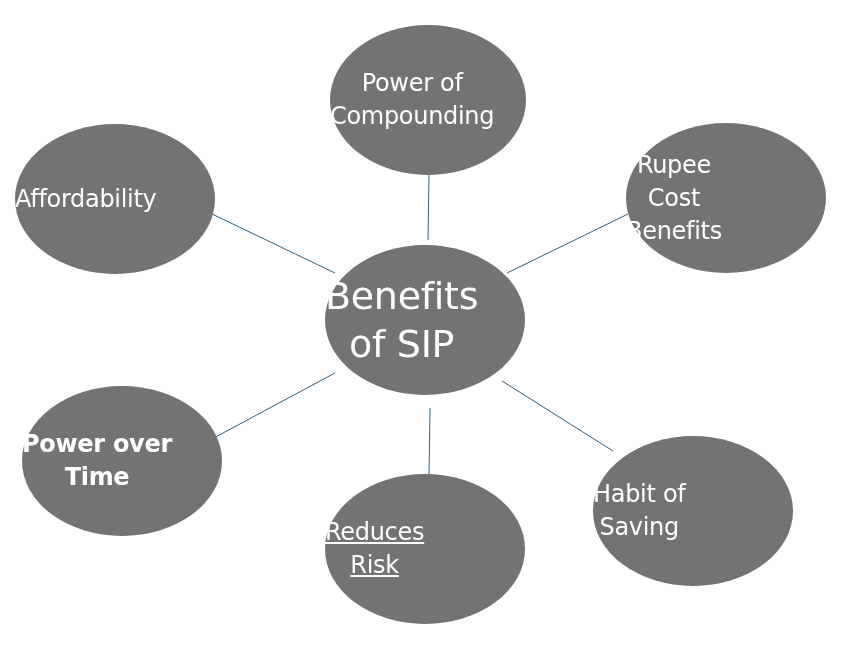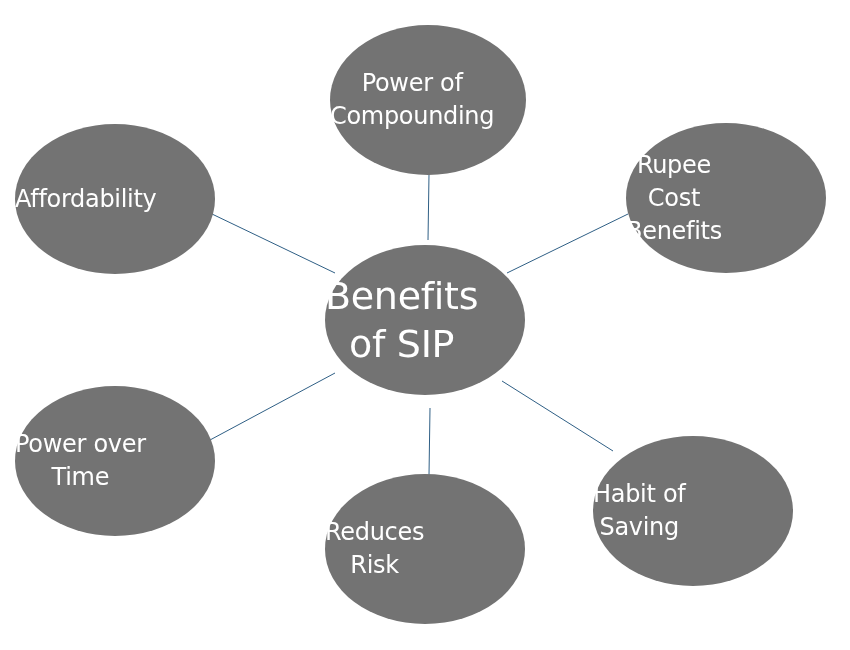--- a/index.html
+++ b/index.html
@@ -38,25 +38,25 @@
   <span class="label">Rupee
 Cost
 Benefits</span>
 </div>
 
 <div class="node" style="left:593px; top:436px; width:200px; height:150px;">
   <span class="label">Habit of
 Saving</span>
 </div>
 
-<div class="node" style="left:325px; top:474px; width:200px; height:150px;">
+<div class="node" style="left:325px; top:474px; width:200px; height:150px;text-decoration:underline;">
   <span class="label">Reduces
 Risk</span>
 </div>
 
-<div class="node" style="left:15px; top:386px; width:200px; height:150px;">
+<div class="node" style="left:22px; top:386px; width:200px; height:150px;font-weight:bold;">
   <span class="label">Power over
 Time</span>
 </div>
 
 <div class="node" style="left:15px; top:124px; width:200px; height:150px;">
   <span class="label">Affordability</span>
 </div>
 
 </body></html>

